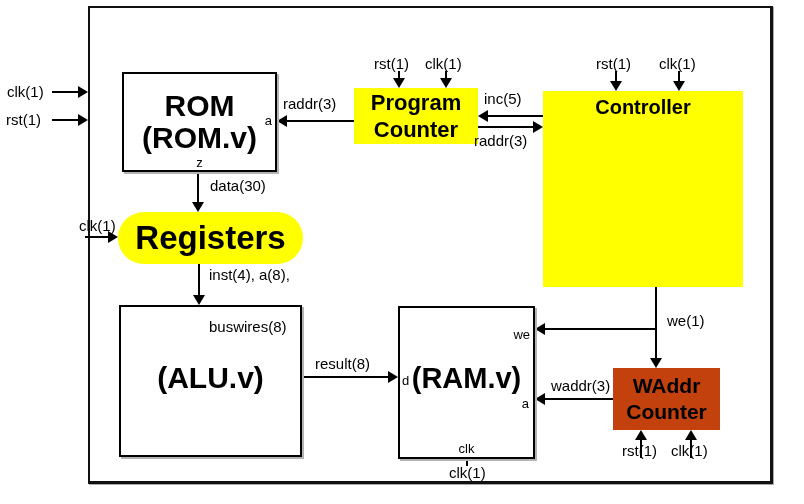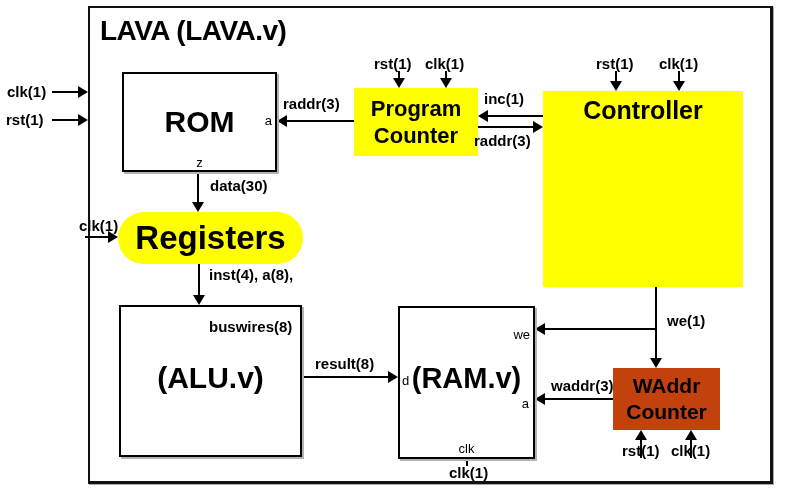--- a/index.html
+++ b/index.html
@@ -23,22 +23,22 @@
   
   .block {
     position:absolute; display:flex; flex-direction:column;
     align-items:center; justify-content:center; text-align:center;
     font-weight:bold; z-index:3;
   }
   .block--plain { background:#fff; border:2px solid #000; box-shadow:2px 2px 0 #b3b3b3; }
   .block--hl { background:#FFFF00; }
 
   .b-rom        { left:122px; top:72px;  width:151px; height:96px;  font-size:30px; line-height:1.06; }
-  .b-pc         { left:354px; top:88px;  width:124px; height:68px;  font-size:22px; line-height:1.25; }
-  .b-controller { left:543px; top:91px;  width:200px; height:196px; font-size:25px; justify-content:flex-start; padding-top:5px; box-sizing:border-box; }
+  .b-pc         { left:354px; top:88px;  width:124px; height:56px;  font-size:22px; line-height:1.25; }
+  .b-controller { left:543px; top:91px;  width:200px; height:196px; font-size:20px; justify-content:flex-start; padding-top:5px; box-sizing:border-box; }
   .b-registers  { left:118px; top:212px; width:185px; height:52px;  font-size:33px;border-radius:26px; }
   .b-alu        { left:119px; top:305px; width:179px; height:142px; font-size:30px; line-height:1.13; padding-bottom:6px; }
   .b-ram        { left:398px; top:306px; width:133px; height:141px; font-size:29px; line-height:1.12; padding-bottom:8px; }
   .b-waddr      { left:613px; top:368px; width:107px; height:62px;  font-size:21px; line-height:1.25; }
 
   
   .port { position:absolute; font-weight:normal; font-size:13px; line-height:13px; }
   .p-rom-a  { right:3px;  top:40px; }
   .p-rom-z  { left:50%;   bottom:1px; transform:translateX(-50%); }
   .p-ram-we { right:3px;  top:20px; }
@@ -52,32 +52,32 @@
   .w-v { width:2px; }
 
   
   .ah { position:absolute; width:0; height:0; z-index:2; }
   .ah-right { border-top:6px solid transparent; border-bottom:6px solid transparent; border-left:10px solid #000; }
   .ah-left  { border-top:6px solid transparent; border-bottom:6px solid transparent; border-right:10px solid #000; }
   .ah-down  { border-left:6px solid transparent; border-right:6px solid transparent; border-top:10px solid #000; }
   .ah-up    { border-left:6px solid transparent; border-right:6px solid transparent; border-bottom:10px solid #000; }
 
   
-  .sig { position:absolute; font-size:15px; font-weight:bold; line-height:15px; white-space:nowrap; z-index:4; }
+  .sig { position:absolute; font-size:15px; font-weight:normal; line-height:15px; white-space:nowrap; z-index:4; }
 </style>
 </head>
 <body>
 
 <div class="stage">
 
   <div class="lava"></div>
-  <div class="title">LAVA (LAVA.v)</div>
 
   <div class="block block--plain b-rom" style="background: rgb(255, 255, 255);">
     <div>ROM</div>
+    <div>(ROM.v)</div>
     <span class="port p-rom-a">a</span>
     <span class="port p-rom-z">z</span>
   </div>
 
   <div class="block block--hl b-pc" style="background: rgb(255, 255, 0);">
     <div>Program</div>
     <div>Counter</div>
   </div>
 
   <div class="block block--hl b-controller" style="background: rgb(255, 255, 0);">
@@ -156,21 +156,21 @@
   <div class="ah ah-up" style="left:685px; top:430px;"></div>
 
   <div class="w w-v" style="left:466px; top:461px; height:5px;"></div>
   <div class="ah ah-up" style="left:461px; top:451px;"></div>
 
   <div class="sig" style="left:7px;   top:84px;">clk(1)</div>
   <div class="sig" style="left:6px;   top:112px;">rst(1)</div>
   <div class="sig" style="left:374px; top:56px;">rst(1)</div>
   <div class="sig" style="left:425px; top:56px;">clk(1)</div>
   <div class="sig" style="left:283px; top:96px;">raddr(3)</div>
-  <div class="sig" style="left:484px; top:91px;">inc(1)</div>
+  <div class="sig" style="left:484px; top:91px;">inc(5)</div>
   <div class="sig" style="left:474px; top:133px;">raddr(3)</div>
   <div class="sig" style="left:596px; top:56px;">rst(1)</div>
   <div class="sig" style="left:659px; top:56px;">clk(1)</div>
   <div class="sig" style="left:210px; top:178px;">data(30)</div>
   <div class="sig" style="left:79px;  top:218px;">clk(1)</div>
   <div class="sig" style="left:209px; top:267px;">inst(4), a(8),</div>
   <div class="sig" style="left:209px; top:283px;margin-top:36px;">buswires(8)</div>
   <div class="sig" style="left:315px; top:356px;">result(8)</div>
   <div class="sig" style="left:667px; top:313px;text-align:right;">we(1)</div>
   <div class="sig" style="left:551px; top:378px;">waddr(3)</div>

